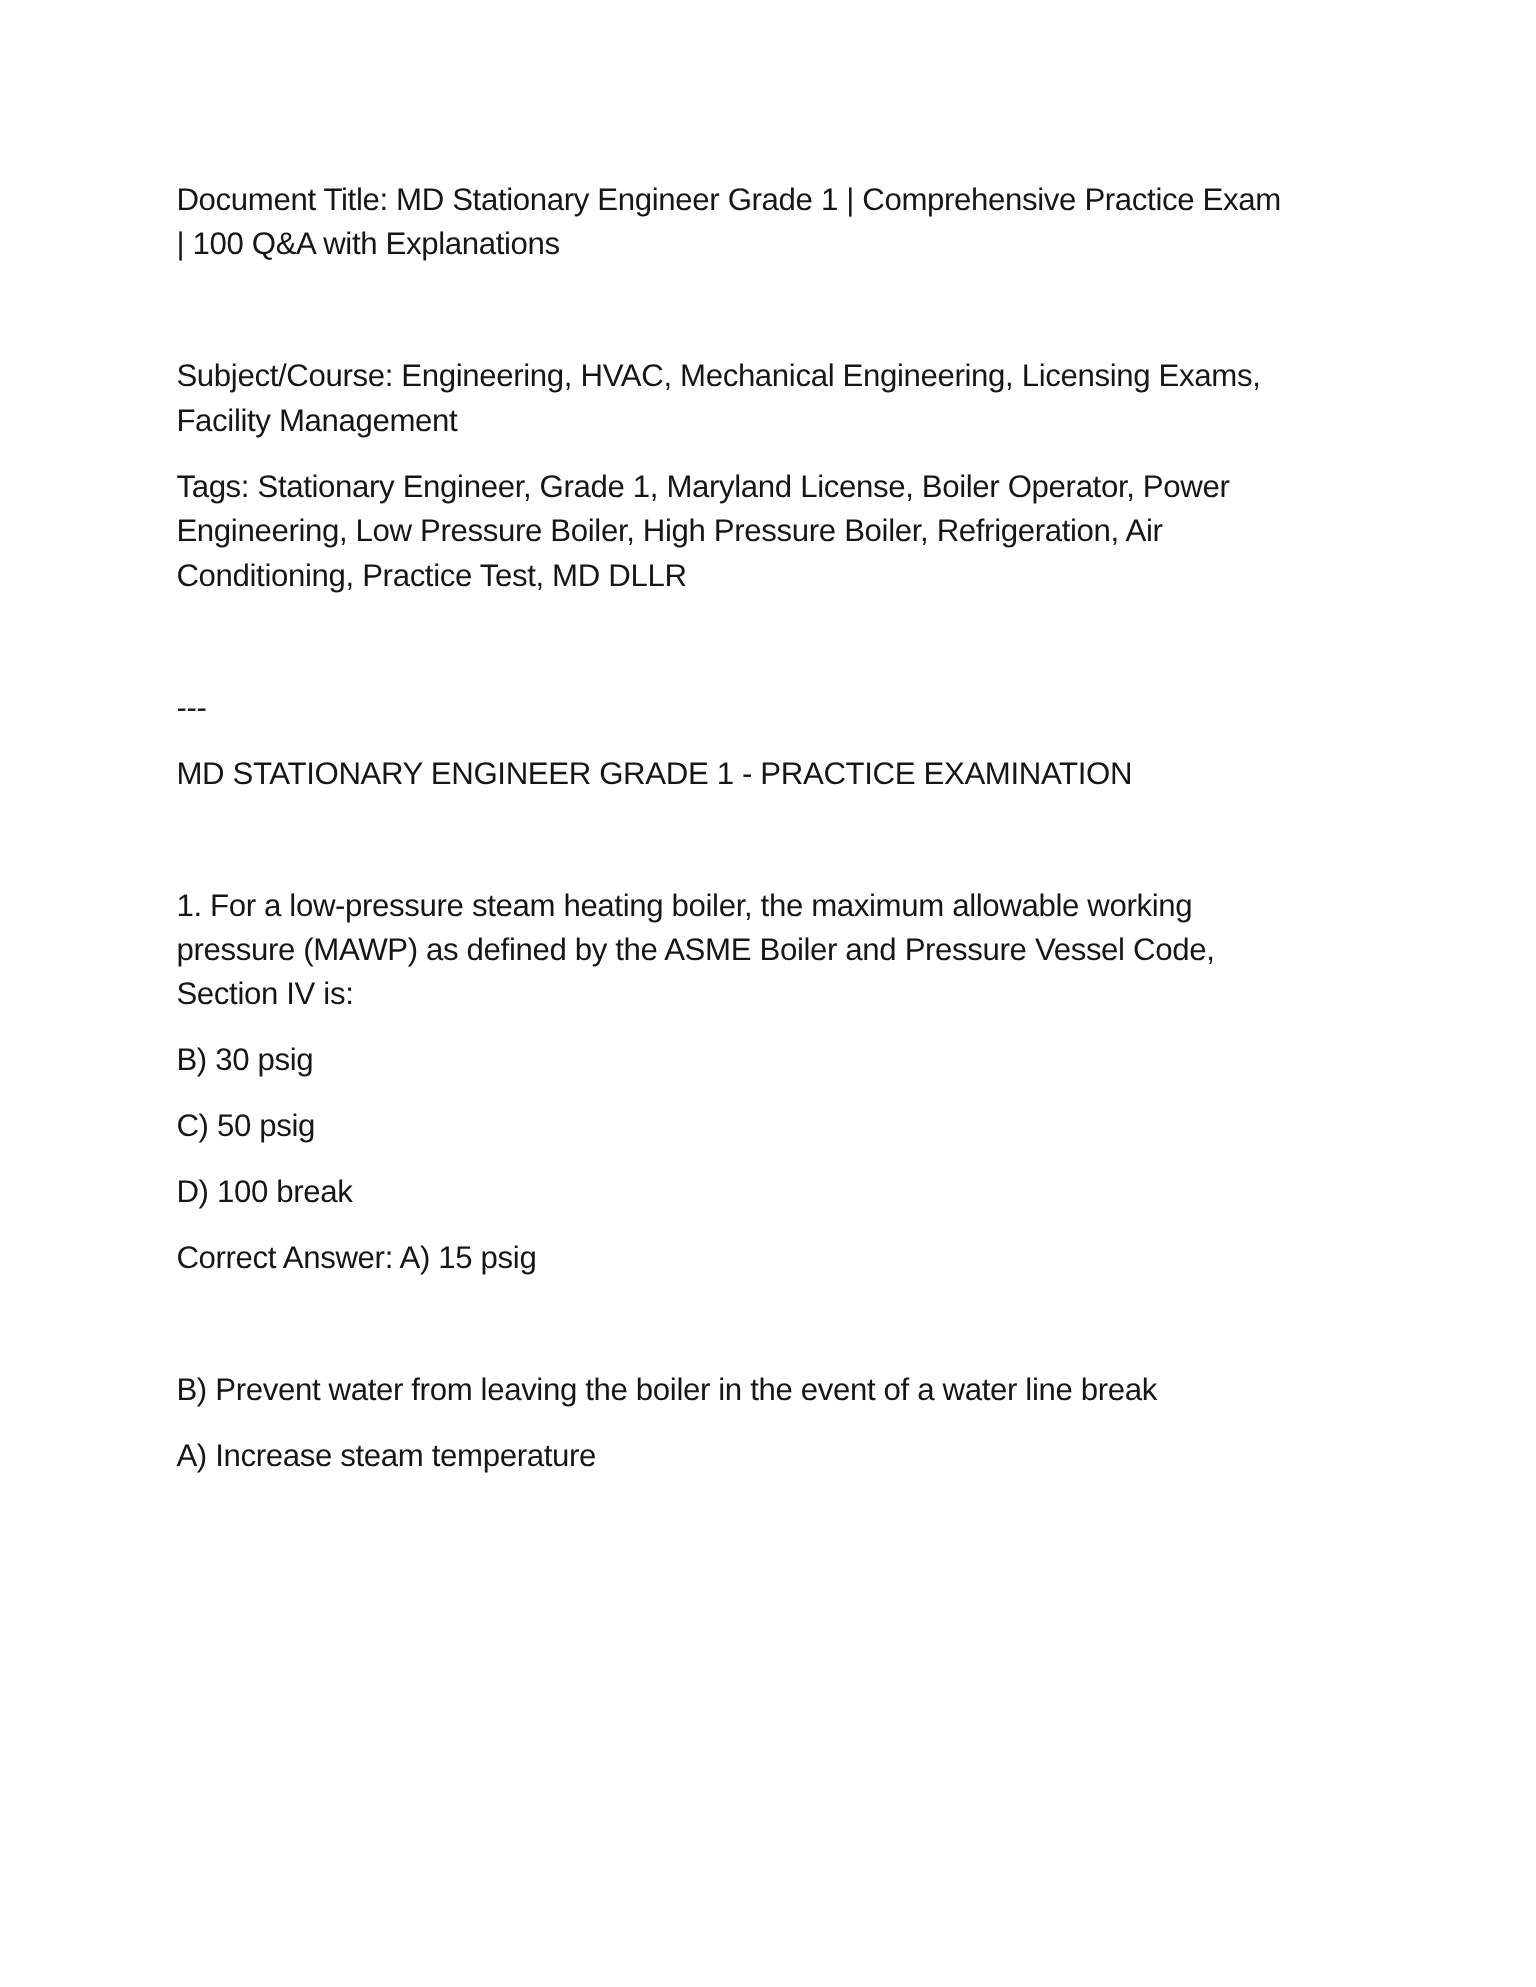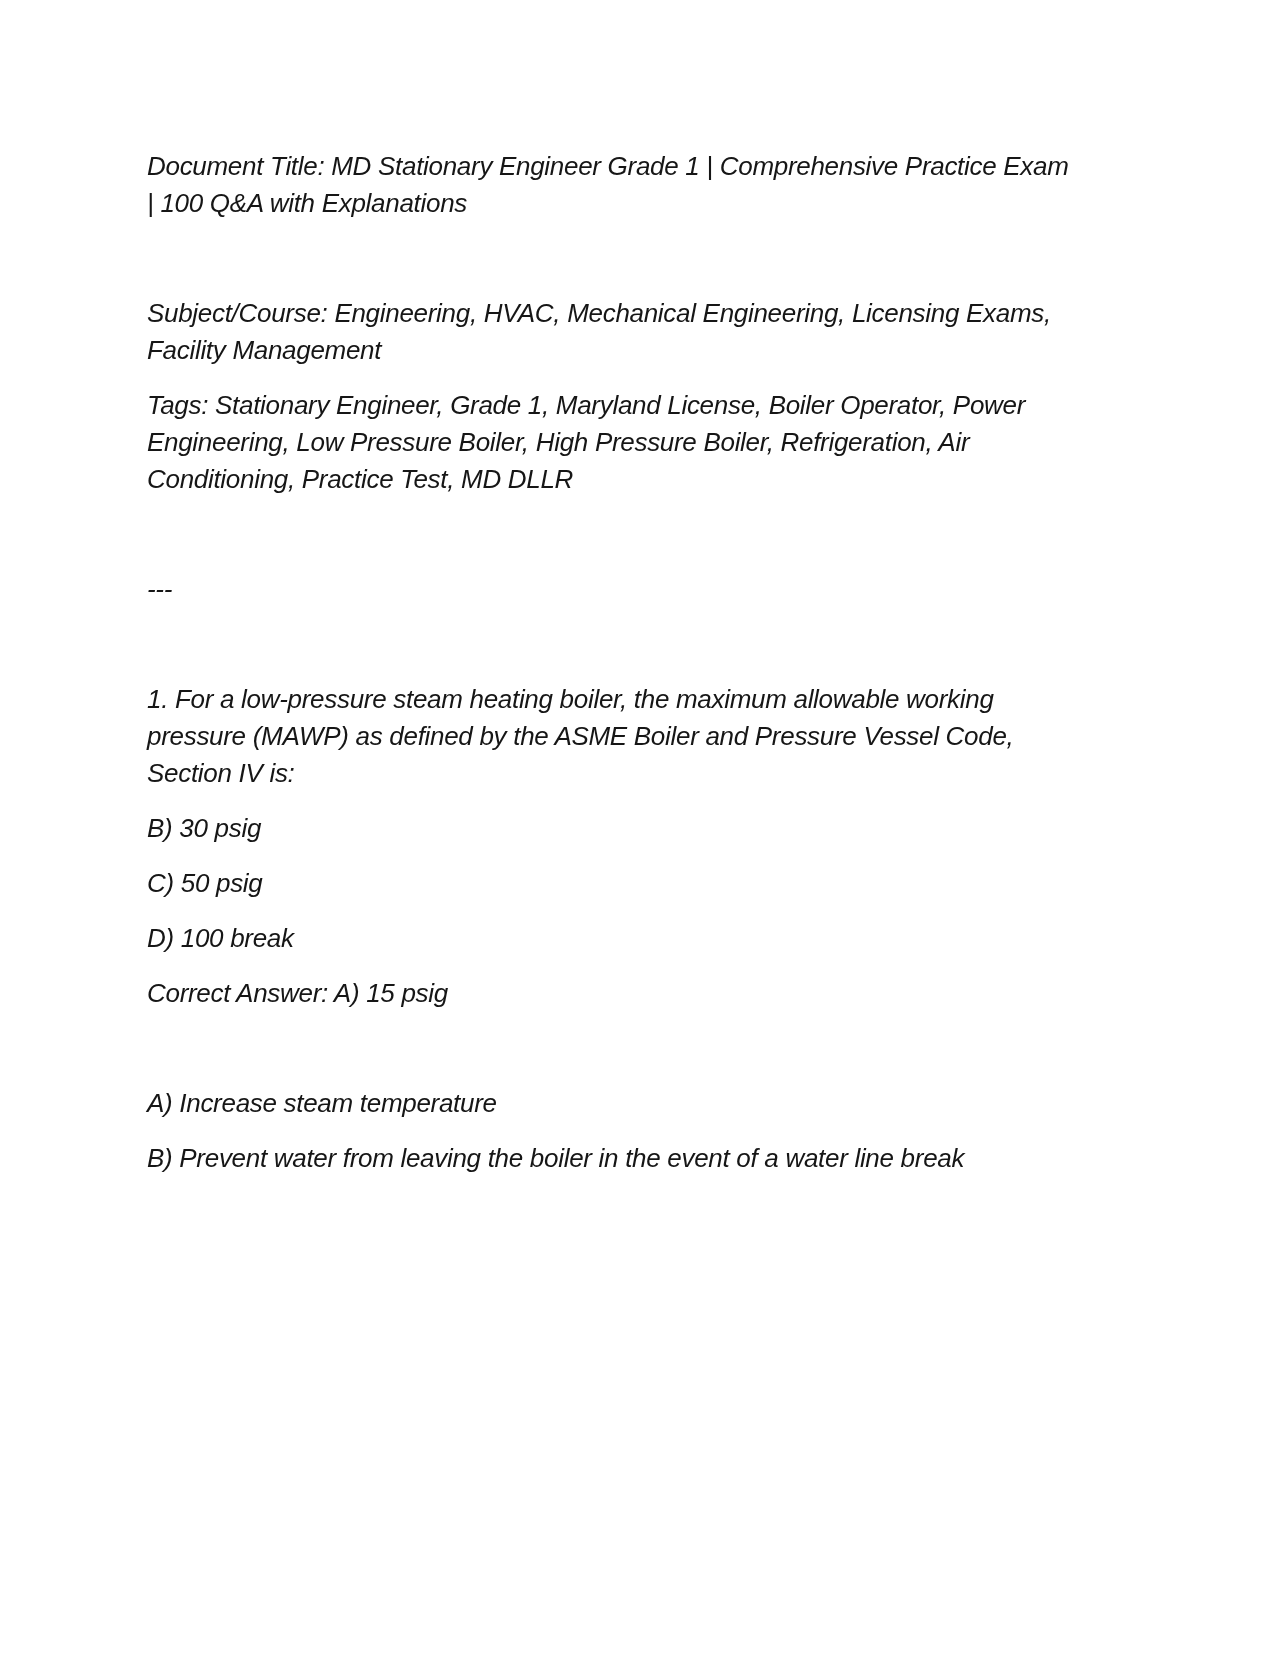--- a/index.html
+++ b/index.html
@@ -13,21 +13,20 @@
     overflow: hidden;
     font-family: "Liberation Sans", "DejaVu Sans", sans-serif;
     color: #161616;
   }
   .doc-page {
     box-sizing: border-box;
     width: 1280px;
     height: 1656px;
     background: #ffffff;
     padding: 148px 120px 0 147px;
-    font-style: italic;
   }
   .para {
     font-size: 26px;
     line-height: 37px;
     letter-spacing: -0.3px;
     margin: 0 0 18px 0;
     min-height: 37px;
     white-space: pre;       
     font-weight: 400;
   }
@@ -40,25 +39,26 @@
       <div class="para">Document Title: MD Stationary Engineer Grade 1 | Comprehensive Practice Exam
 | 100 Q&amp;A with Explanations</div>
       <div class="para"></div>
       <div class="para">Subject/Course: Engineering, HVAC, Mechanical Engineering, Licensing Exams,
 Facility Management</div>
       <div class="para">Tags: Stationary Engineer, Grade 1, Maryland License, Boiler Operator, Power
 Engineering, Low Pressure Boiler, High Pressure Boiler, Refrigeration, Air
 Conditioning, Practice Test, MD DLLR</div>
       <div class="para"></div>
       <div class="para">---</div>
+      <div class="para">MD STATIONARY ENGINEER GRADE 1 - PRACTICE EXAMINATION</div>
       <div class="para"></div>
       <div class="para">1. For a low-pressure steam heating boiler, the maximum allowable working
 pressure (MAWP) as defined by the ASME Boiler and Pressure Vessel Code,
 Section IV is:</div>
       <div class="para">B) 30 psig</div>
       <div class="para">C) 50 psig</div>
       <div class="para">D) 100 break</div>
       <div class="para">Correct Answer: A) 15 psig</div>
       <div class="para"></div>
+      <div class="para">B) Prevent water from leaving the boiler in the event of a water line break</div>
       <div class="para">A) Increase steam temperature</div>
-      <div class="para">B) Prevent water from leaving the boiler in the event of a water line break</div>
     </div>
 </div>
 
 </body></html>

